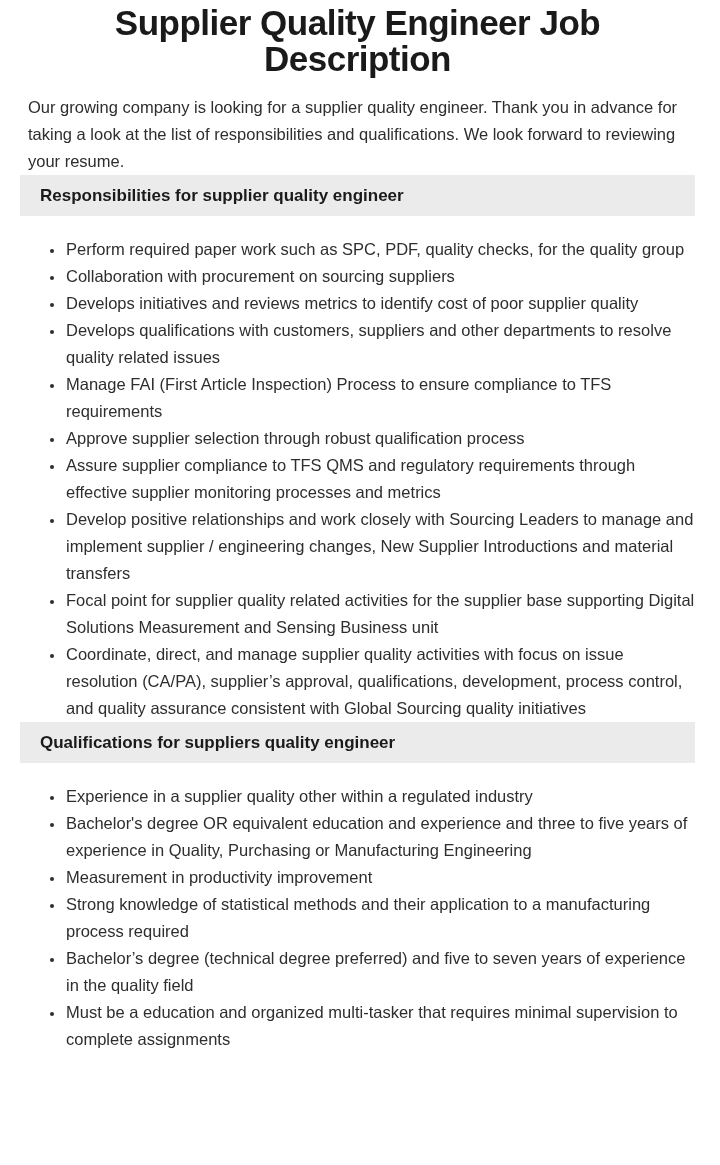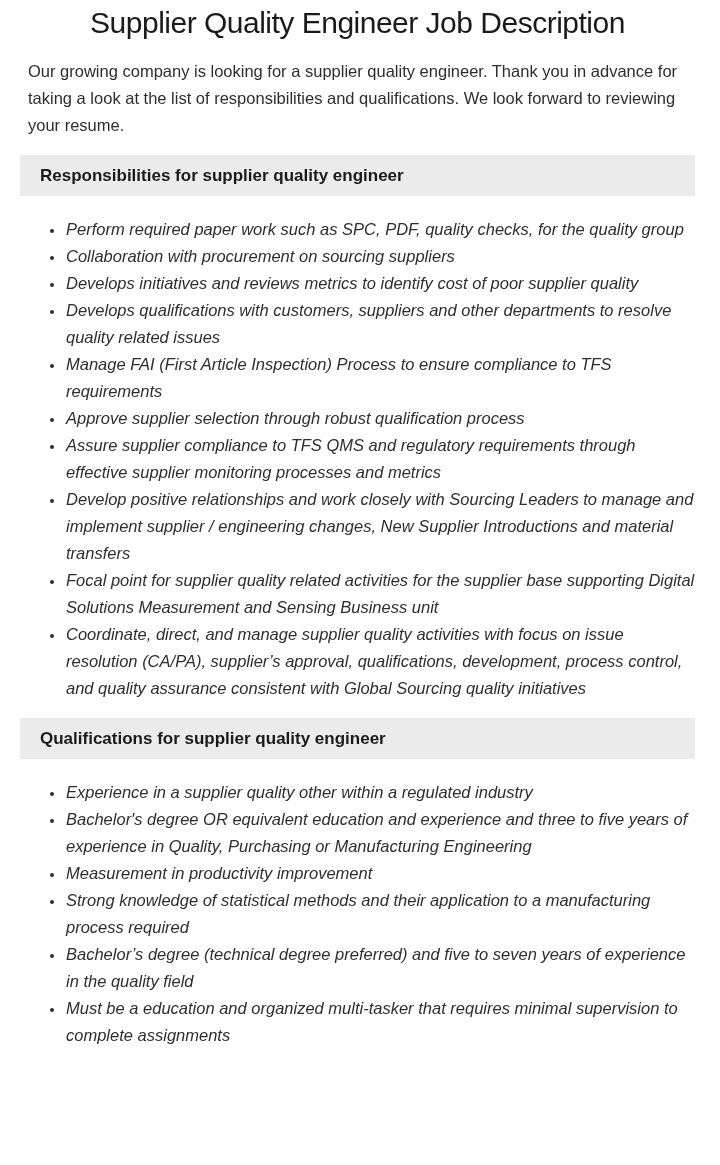--- a/index.html
+++ b/index.html
@@ -19,47 +19,46 @@
     min-height: 1165px;
     font-family: "Liberation Sans", "DejaVu Sans", sans-serif;
     color: var(--text-color);
   }
   .page {
     padding: 2px 25px 30px 20px;
   }
   .page-title {
     margin: 0;
     padding-top: 3px;
-    font-size: 30px;
+    font-size: 35px;
     line-height: 36px;
-    font-weight: normal;
+    font-weight: bold;
     text-align: center;
     color: var(--title-color);
     letter-spacing: -0.5px;
   }
   .intro {
     margin: 17px 0 0 8px;
     font-size: 16.5px;
     line-height: 27px;
   }
   .section-heading {
-    margin-top: 16px;
+    margin-top: 0;
     background: var(--section-heading-bg);
     padding: 10px 20px;
     font-size: 17px;
     line-height: 21px;
     font-weight: bold;
     color: var(--title-color);
   }
   ul.bullet-list {
     margin: 20px 0 0 0;
     padding: 0 0 0 45px;
     font-size: 16.5px;
     line-height: 27px;
-    font-style: italic;
   }
   ul.bullet-list li {
     padding-left: 1px;
   }
   ul.bullet-list li::marker {
     font-size: 0.8em;
     color: var(--text-color);
   }
 </style>
 </head>
@@ -81,21 +80,21 @@
         <li>Manage FAI (First Article Inspection) Process to ensure compliance to TFS requirements</li>
         <li>Approve supplier selection through robust qualification process</li>
         <li>Assure supplier compliance to TFS QMS and regulatory requirements through effective supplier monitoring processes and metrics</li>
         <li>Develop positive relationships and work closely with Sourcing Leaders to manage and implement supplier / engineering changes, New Supplier Introductions and material transfers</li>
         <li>Focal point for supplier quality related activities for the supplier base supporting Digital Solutions Measurement and Sensing Business unit</li>
         <li>Coordinate, direct, and manage supplier quality activities with focus on issue resolution (CA/PA), supplier’s approval, qualifications, development, process control, and quality assurance consistent with Global Sourcing quality initiatives</li>
       </ul>
   </div>
 
   <div class="section">
-    <div class="section-heading">Qualifications for supplier quality engineer</div>
+    <div class="section-heading">Qualifications for suppliers quality engineer</div>
     <ul class="bullet-list">
         <li>Experience in a supplier quality other within a regulated industry</li>
         <li>Bachelor's degree OR equivalent education and experience and three to five years of experience in Quality, Purchasing or Manufacturing Engineering</li>
         <li>Measurement in productivity improvement</li>
         <li>Strong knowledge of statistical methods and their application to a manufacturing process required</li>
         <li>Bachelor’s degree (technical degree preferred) and five to seven years of experience in the quality field</li>
         <li>Must be a education and organized multi-tasker that requires minimal supervision to complete assignments</li>
       </ul>
   </div>
 

